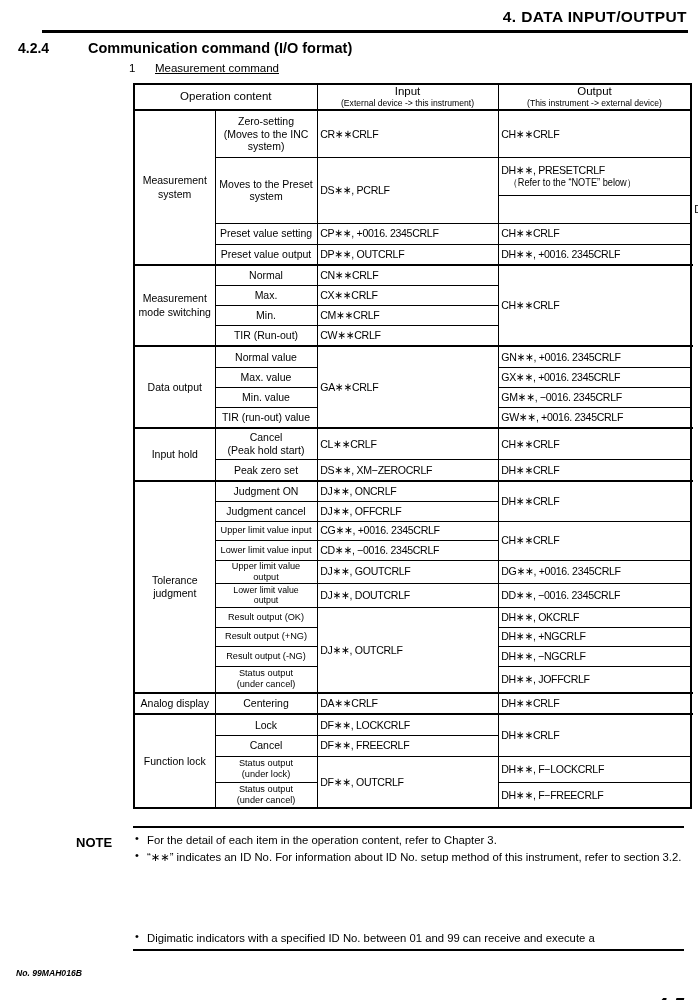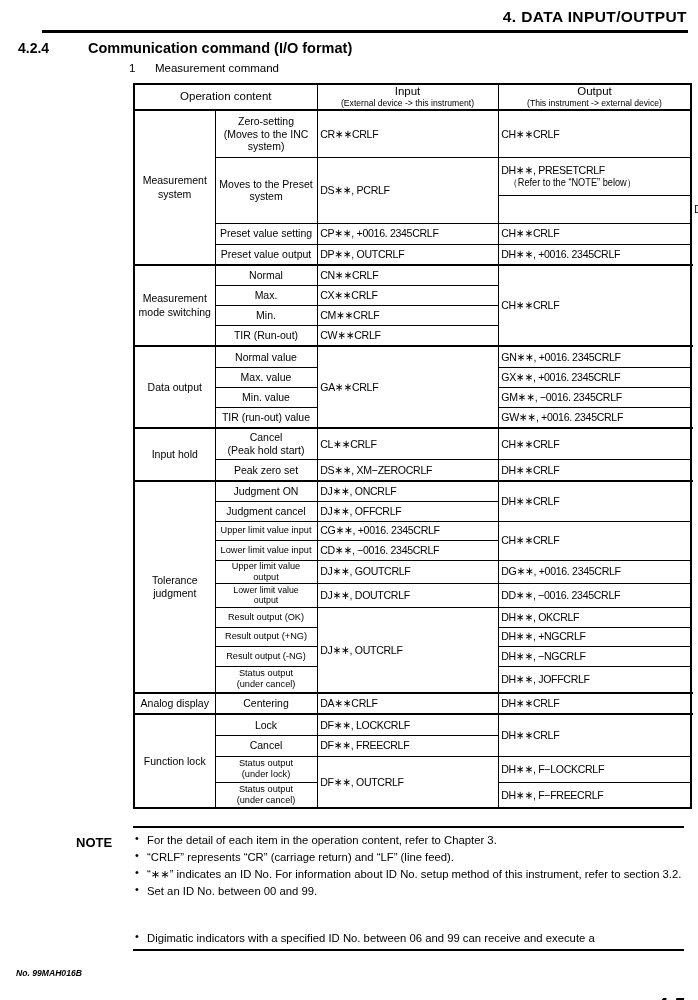--- a/index.html
+++ b/index.html
@@ -56,20 +56,21 @@
   }
   #subsection-number {
     position: absolute;
     left: 129px; top: 22px;
     font-size: 11.5px;
   }
   #subsection-title {
     position: absolute;
     left: 155px; top: 22px;
     font-size: 11.5px;
+    text-decoration: underline;
   }
 
   
   #cmd-table {
     position: absolute;
     left: 133px;
     top: 83px;
     width: 557px;
     border-collapse: collapse;
     table-layout: fixed;
@@ -398,22 +399,20 @@
         <td class="cmd">DH∗∗, F−FREECRLF</td>
       </tr>
     </tbody>
 </table>
 
 <div id="note-block">
   <div id="note-rule-top"></div>
   <div id="note-label">NOTE</div>
   <ul id="note-list">
       <li>For the detail of each item in the operation content, refer to Chapter 3.</li>
-      <li>“CRLF” represents “CR” (carriage return) and “LF” (line feed).</li>
       <li>“∗∗” indicates an ID No. For information about ID No. setup method of this instrument, refer to section 3.2.</li>
-      <li>Set an ID No. between 00 and 99.</li>
     </ul>
 </div>
-<div id="note-extra">Digimatic indicators with a specified ID No. between 06 and 99 can receive and execute a</div>
+<div id="note-extra">Digimatic indicators with a specified ID No. between 01 and 99 can receive and execute a</div>
 <div id="note-rule-bottom"></div>
 
 <div id="footer-doc-no">No. 99MAH016B</div>
 <div id="footer-page-no">4-5</div>
 
 </body></html>

